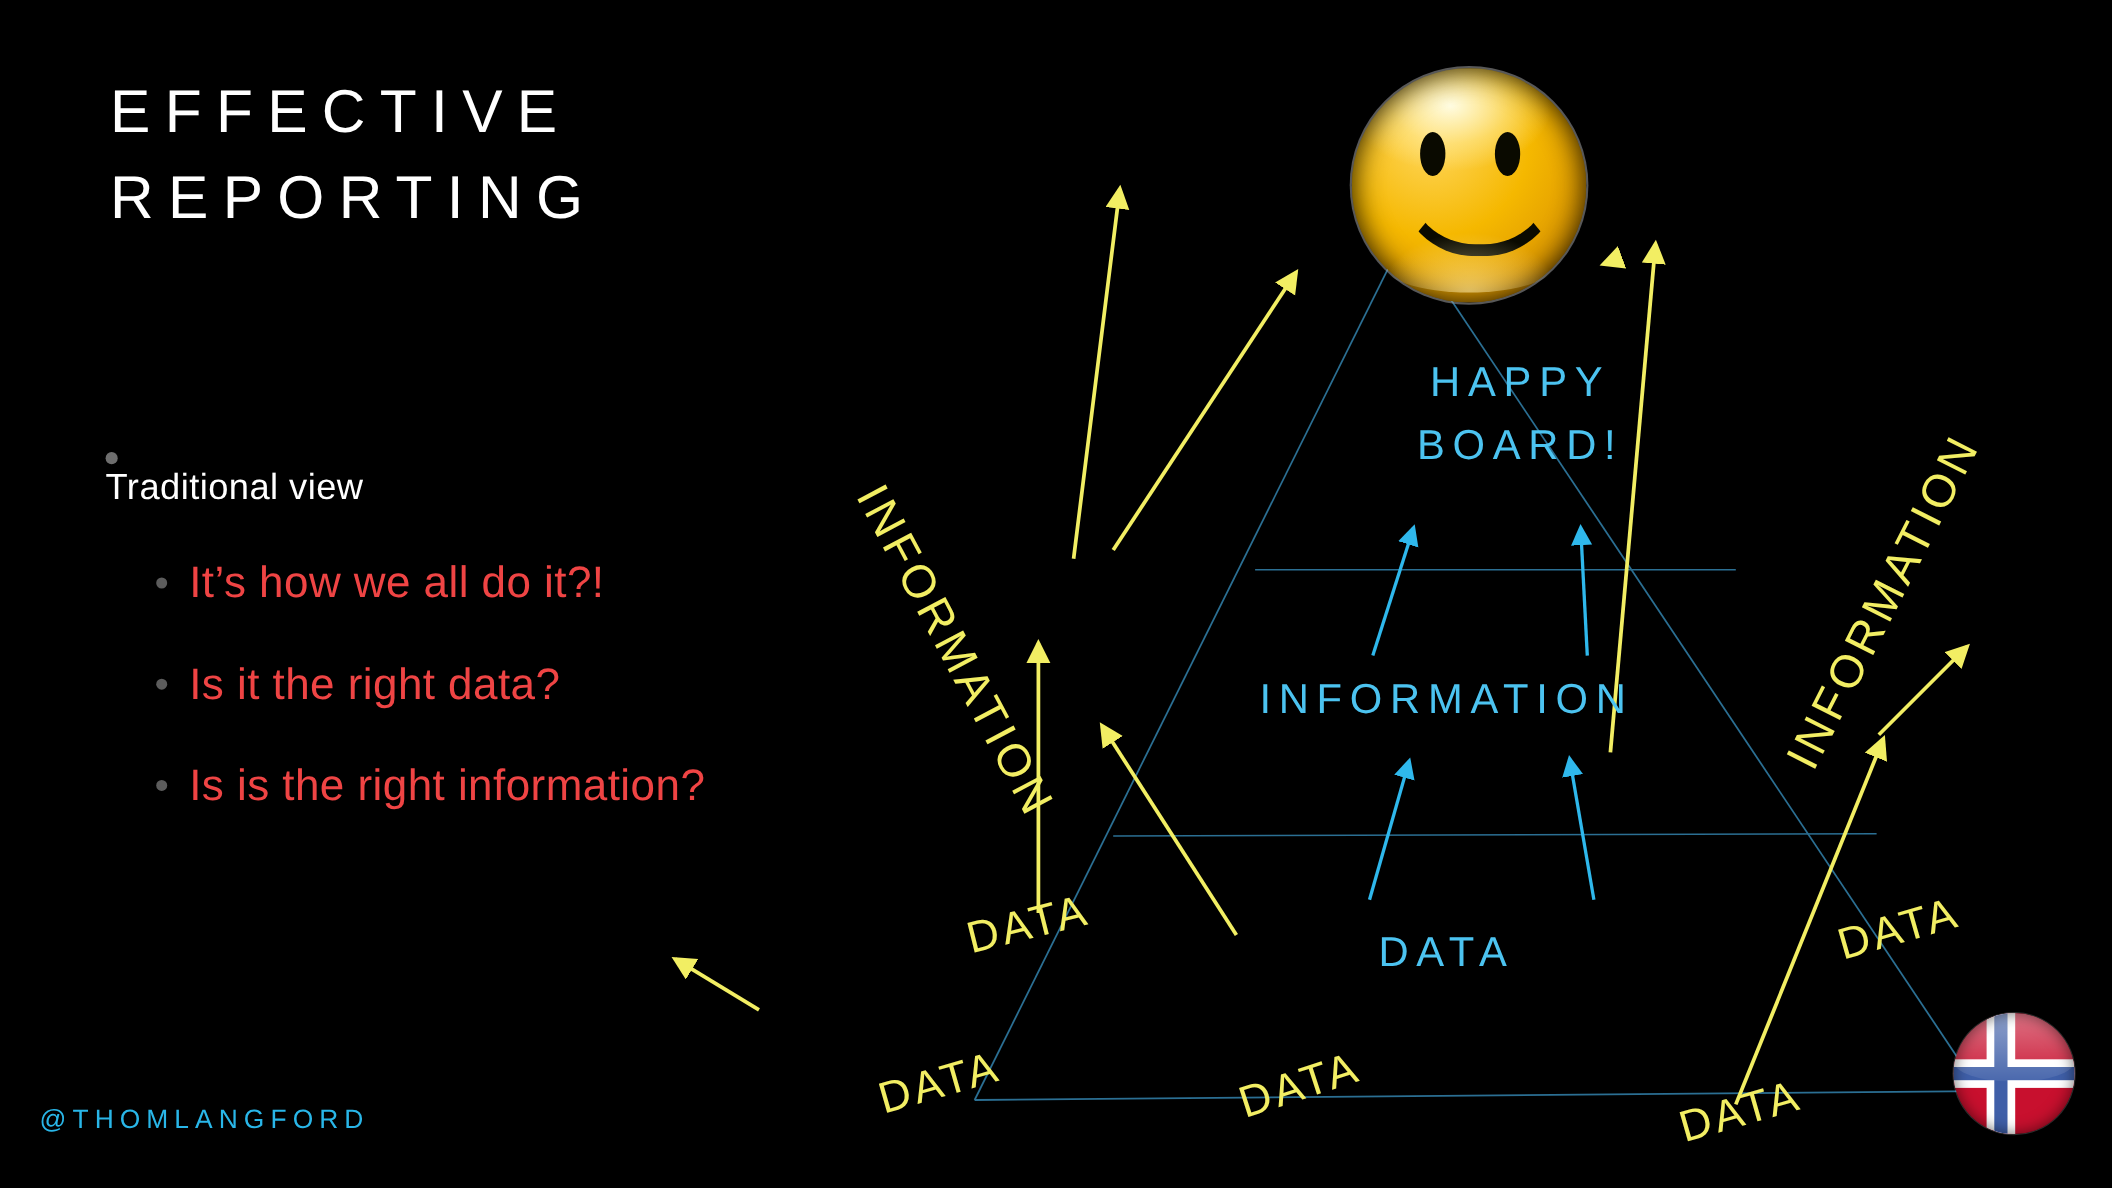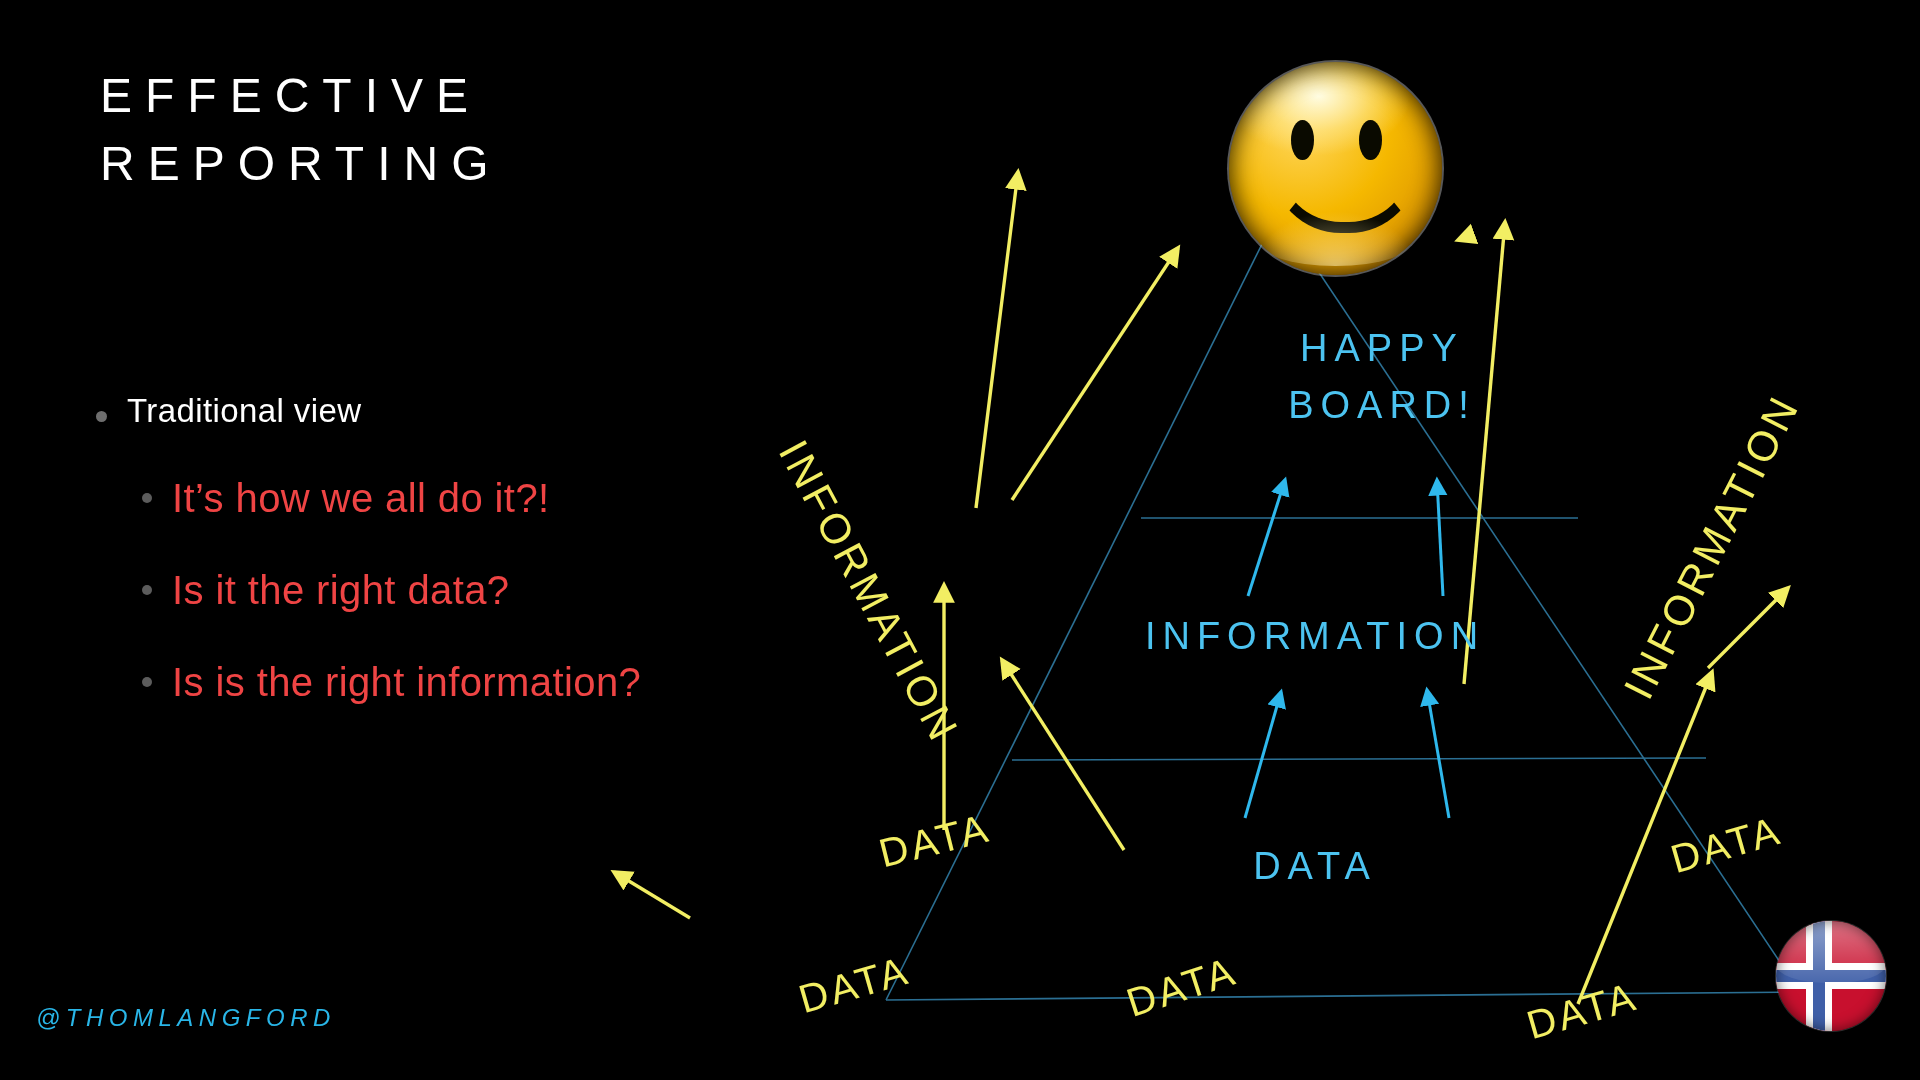--- a/index.html
+++ b/index.html
@@ -6,40 +6,39 @@
   body{
     width:1920px;height:1080px;overflow:hidden;position:relative;
     font-family:"Liberation Sans","DejaVu Sans",sans-serif;
     background:#000;color:#fff;
   }
   #slide{position:absolute;inset:0;background:#000;}
 
   
   .title{
     position:absolute;left:100px;top:62px;width:700px;
-    font-size:48px;font-weight:300;letter-spacing:13px;
+    font-size:55px;font-weight:300;letter-spacing:13px;
     line-height:1.42;color:#ffffff;white-space:pre-line;
   }
   .bullets{position:absolute;left:96px;top:390px;width:720px;}
   .bullet{display:flex;align-items:flex-start;margin-bottom:0;}
   .bullet .dot{
     flex:0 0 auto;border-radius:50%;background:#6e6e6e;
   }
-  .lvl1{margin-top:0;margin-bottom:42px;}
+  .lvl1{margin-top:0;margin-bottom:42px;flex-direction:column;}
   .lvl1 .dot{width:11px;height:11px;margin-top:21px;margin-right:20px;}
   .lvl1 .btxt{font-size:33px;font-weight:300;color:#fff;letter-spacing:.4px;line-height:1.25;}
   .lvl2{margin-left:46px;margin-bottom:42px;}
   .lvl2 .dot{width:10px;height:10px;margin-top:20px;margin-right:20px;background:#5c5c5c;}
   .lvl2 .btxt{font-size:40px;font-weight:300;color:#ef4444;letter-spacing:.4px;line-height:1.25;}
 
   .handle{
     position:absolute;left:36px;top:1004px;
     font-size:24px;font-weight:400;letter-spacing:5.5px;
     color:#29b6e8;
-    font-style:italic;
   }
 
   
   #diagram{position:absolute;left:0;top:0;width:1920px;height:1080px;}
   #diagram svg{position:absolute;left:0;top:0;}
 
   .tier-label{
     position:absolute;color:#4cc3f0;font-weight:300;
     white-space:pre-line;text-align:center;pointer-events:none;
   }

